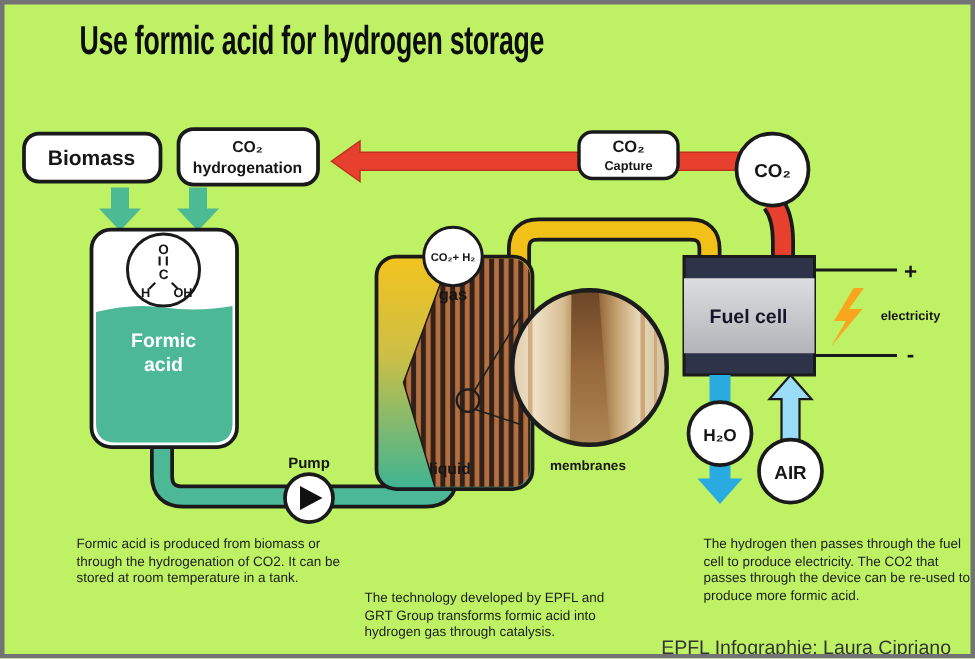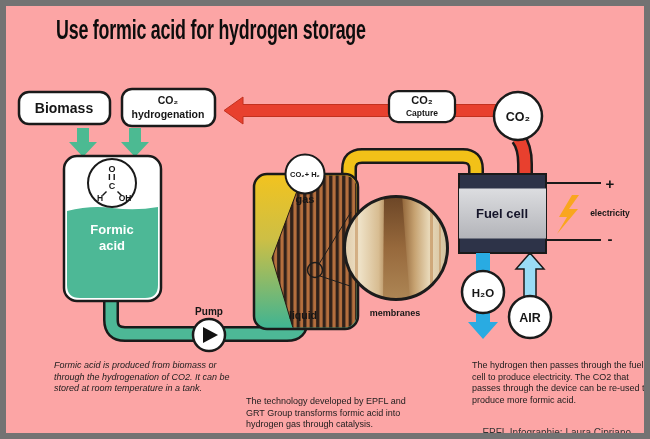--- a/index.html
+++ b/index.html
@@ -1,40 +1,40 @@
 <!DOCTYPE html>
 <html><head>
 <meta charset="utf-8">
 <style>
   html,body{margin:0;padding:0;background:#fff;}
   #stage{
-    position:relative;width:650px;height:439px;background:#fca5a5;
-    border:6px solid #737373;box-sizing:border-box;overflow:hidden;
+    position:relative;width:650px;height:439px;background:#bef264;
+    border:3px solid #737373;box-sizing:border-box;overflow:hidden;
     font-family:"Liberation Sans", sans-serif;color:#111;
   }
   #diagram{position:absolute;left:0;top:0;}
   svg text{font-family:"Liberation Sans", sans-serif;font-weight:700;fill:#161616;text-anchor:middle;}
   .t-white{fill:#ffffff;}
   .t-navy{fill:#15152a;}
   #title{
     position:absolute;left:50px;top:9px;font-size:27px;font-weight:700;
     letter-spacing:-0.3px;white-space:nowrap;transform:scaleX(0.66);
     transform-origin:left top;color:#0d0d0d;
   }
   #subtitle{
     position:absolute;left:53px;top:43px;width:432px;font-size:10px;
     line-height:13.5px;color:#141414;
   }
   .caption{
     position:absolute;top:354px;font-size:9px;line-height:11.5px;color:#1c1c1c;
   }
-  #caption-left{left:48px;width:180px;font-style:italic;}
+  #caption-left{left:48px;width:180px;}
   #caption-middle{left:240px;width:162px;margin-top:36px;}
   #caption-right{left:466px;width:186px;}
-  #credit{position:absolute;top:421px;right:13px;font-size:10px;color:#333;}
+  #credit{position:absolute;top:421px;right:13px;font-size:13px;color:#333;}
 </style>
 </head>
 <body>
 
 <div id="stage">
 
   <div id="title">Use formic acid for hydrogen storage</div>
 
   <svg id="diagram" width="650" height="439" viewBox="0 0 650 439">
     <defs>

